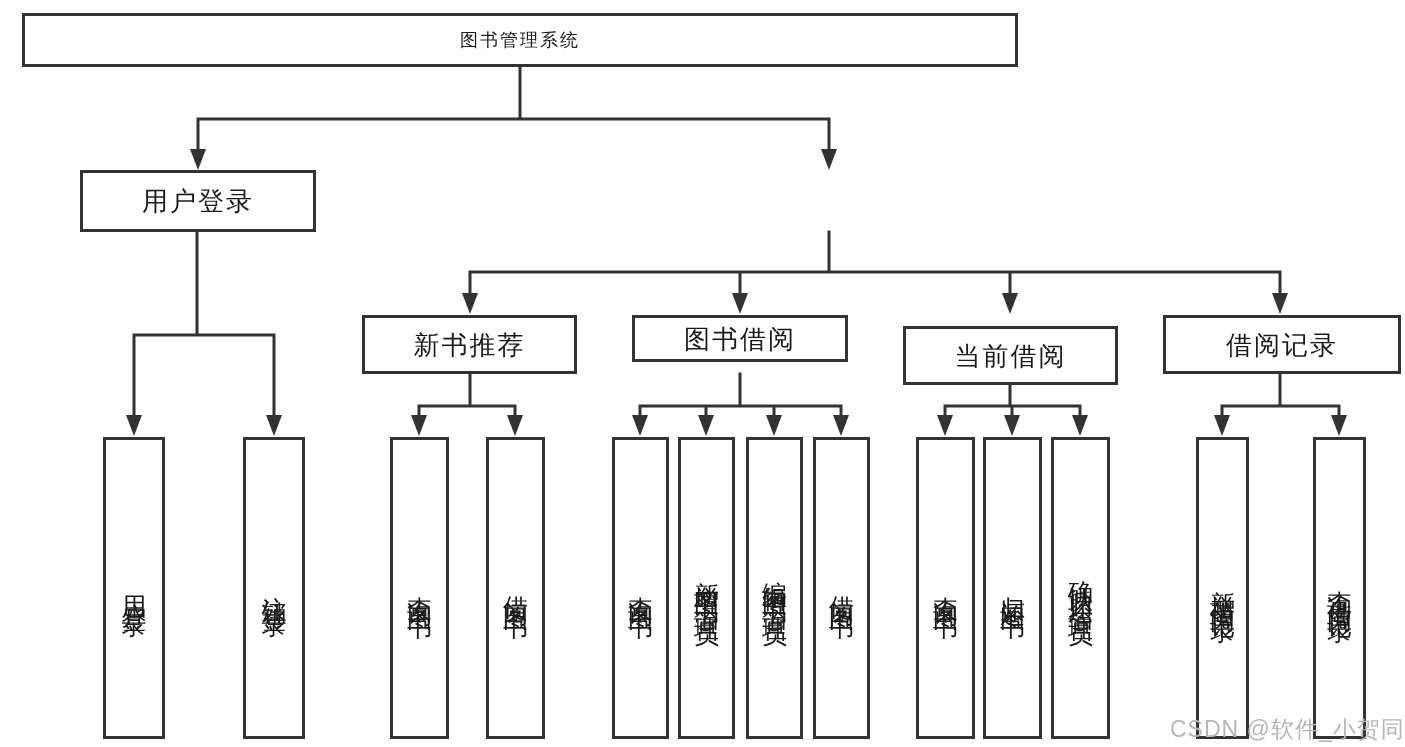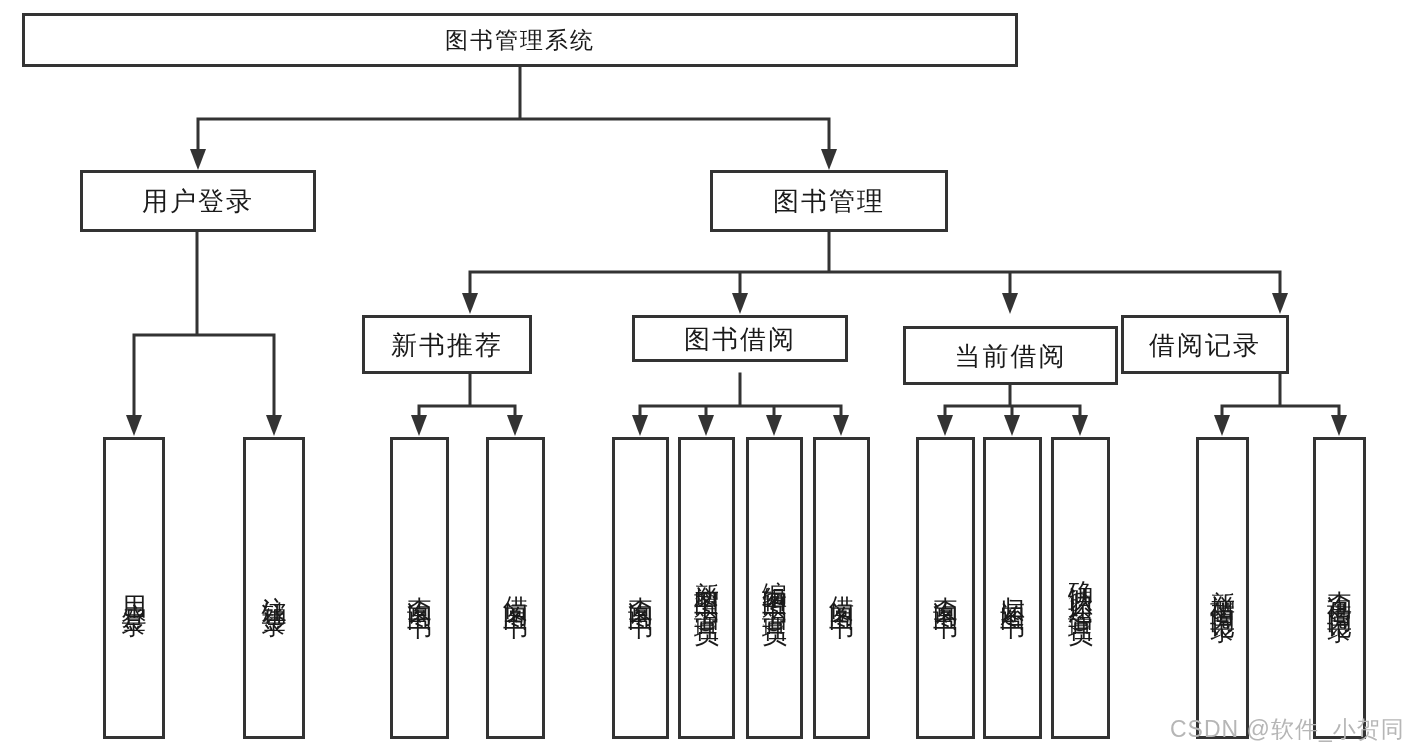--- a/index.html
+++ b/index.html
@@ -31,21 +31,21 @@
     align-items: center;
     justify-content: center;
     z-index: 2;
     line-height: 1;
   }
   .hbox {
     font-size: 26px;
     letter-spacing: 2px;
   }
   .root {
-    font-size: 23px;
+    font-size: 18px;
   }
   .vbox {
     writing-mode: vertical-rl;
     text-orientation: mixed;
     font-size: 25px;
     letter-spacing: 6px;
   }
   #watermark {
     position: absolute;
     left: 1170px;
@@ -98,26 +98,25 @@
       <polygon points="1004,415 1020,415 1012,436"></polygon>
       <polygon points="1072,415 1088,415 1080,436"></polygon>
       <polygon points="1214,415 1230,415 1222,436"></polygon>
       <polygon points="1331,415 1347,415 1339,436"></polygon>
     </g>
   </svg>
 
   <div class="box hbox root" style="left:22px;top:13px;width:996px;height:54px">图书管理系统</div>
 
   <div class="box hbox" style="left:80px;top:170px;width:236px;height:62px">用户登录</div>
-  <div class="box hbox" style="left:710px;top:170px;width:238px;height:62px">图书管理</div>
 
-  <div class="box hbox" style="left:362px;top:315px;width:170px;height:59px">新书推荐</div>
+  <div class="box hbox" style="left:362px;top:315px;width:215px;height:59px">新书推荐</div>
   <div class="box hbox" style="left:632px;top:315px;width:216px;height:47px">图书借阅</div>
   <div class="box hbox" style="left:903px;top:326px;width:215px;height:59px">当前借阅</div>
-  <div class="box hbox" style="left:1121px;top:315px;width:168px;height:59px">借阅记录</div>
+  <div class="box hbox" style="left:1163px;top:315px;width:238px;height:59px">借阅记录</div>
 
   <div class="box vbox" style="left:103px;top:437px;width:62px;height:302px">用户登录</div>
   <div class="box vbox" style="left:243px;top:437px;width:62px;height:302px">注销登录</div>
 
   <div class="box vbox" style="left:390px;top:437px;width:59px;height:302px">查询图书</div>
   <div class="box vbox" style="left:486px;top:437px;width:59px;height:302px">借阅图书</div>
 
   <div class="box vbox" style="left:612px;top:437px;width:57px;height:302px">查询图书</div>
   <div class="box vbox" style="left:678px;top:437px;width:57px;height:302px">新增图书（管理员）</div>
   <div class="box vbox" style="left:746px;top:437px;width:57px;height:302px">编辑图书（管理员）</div>

